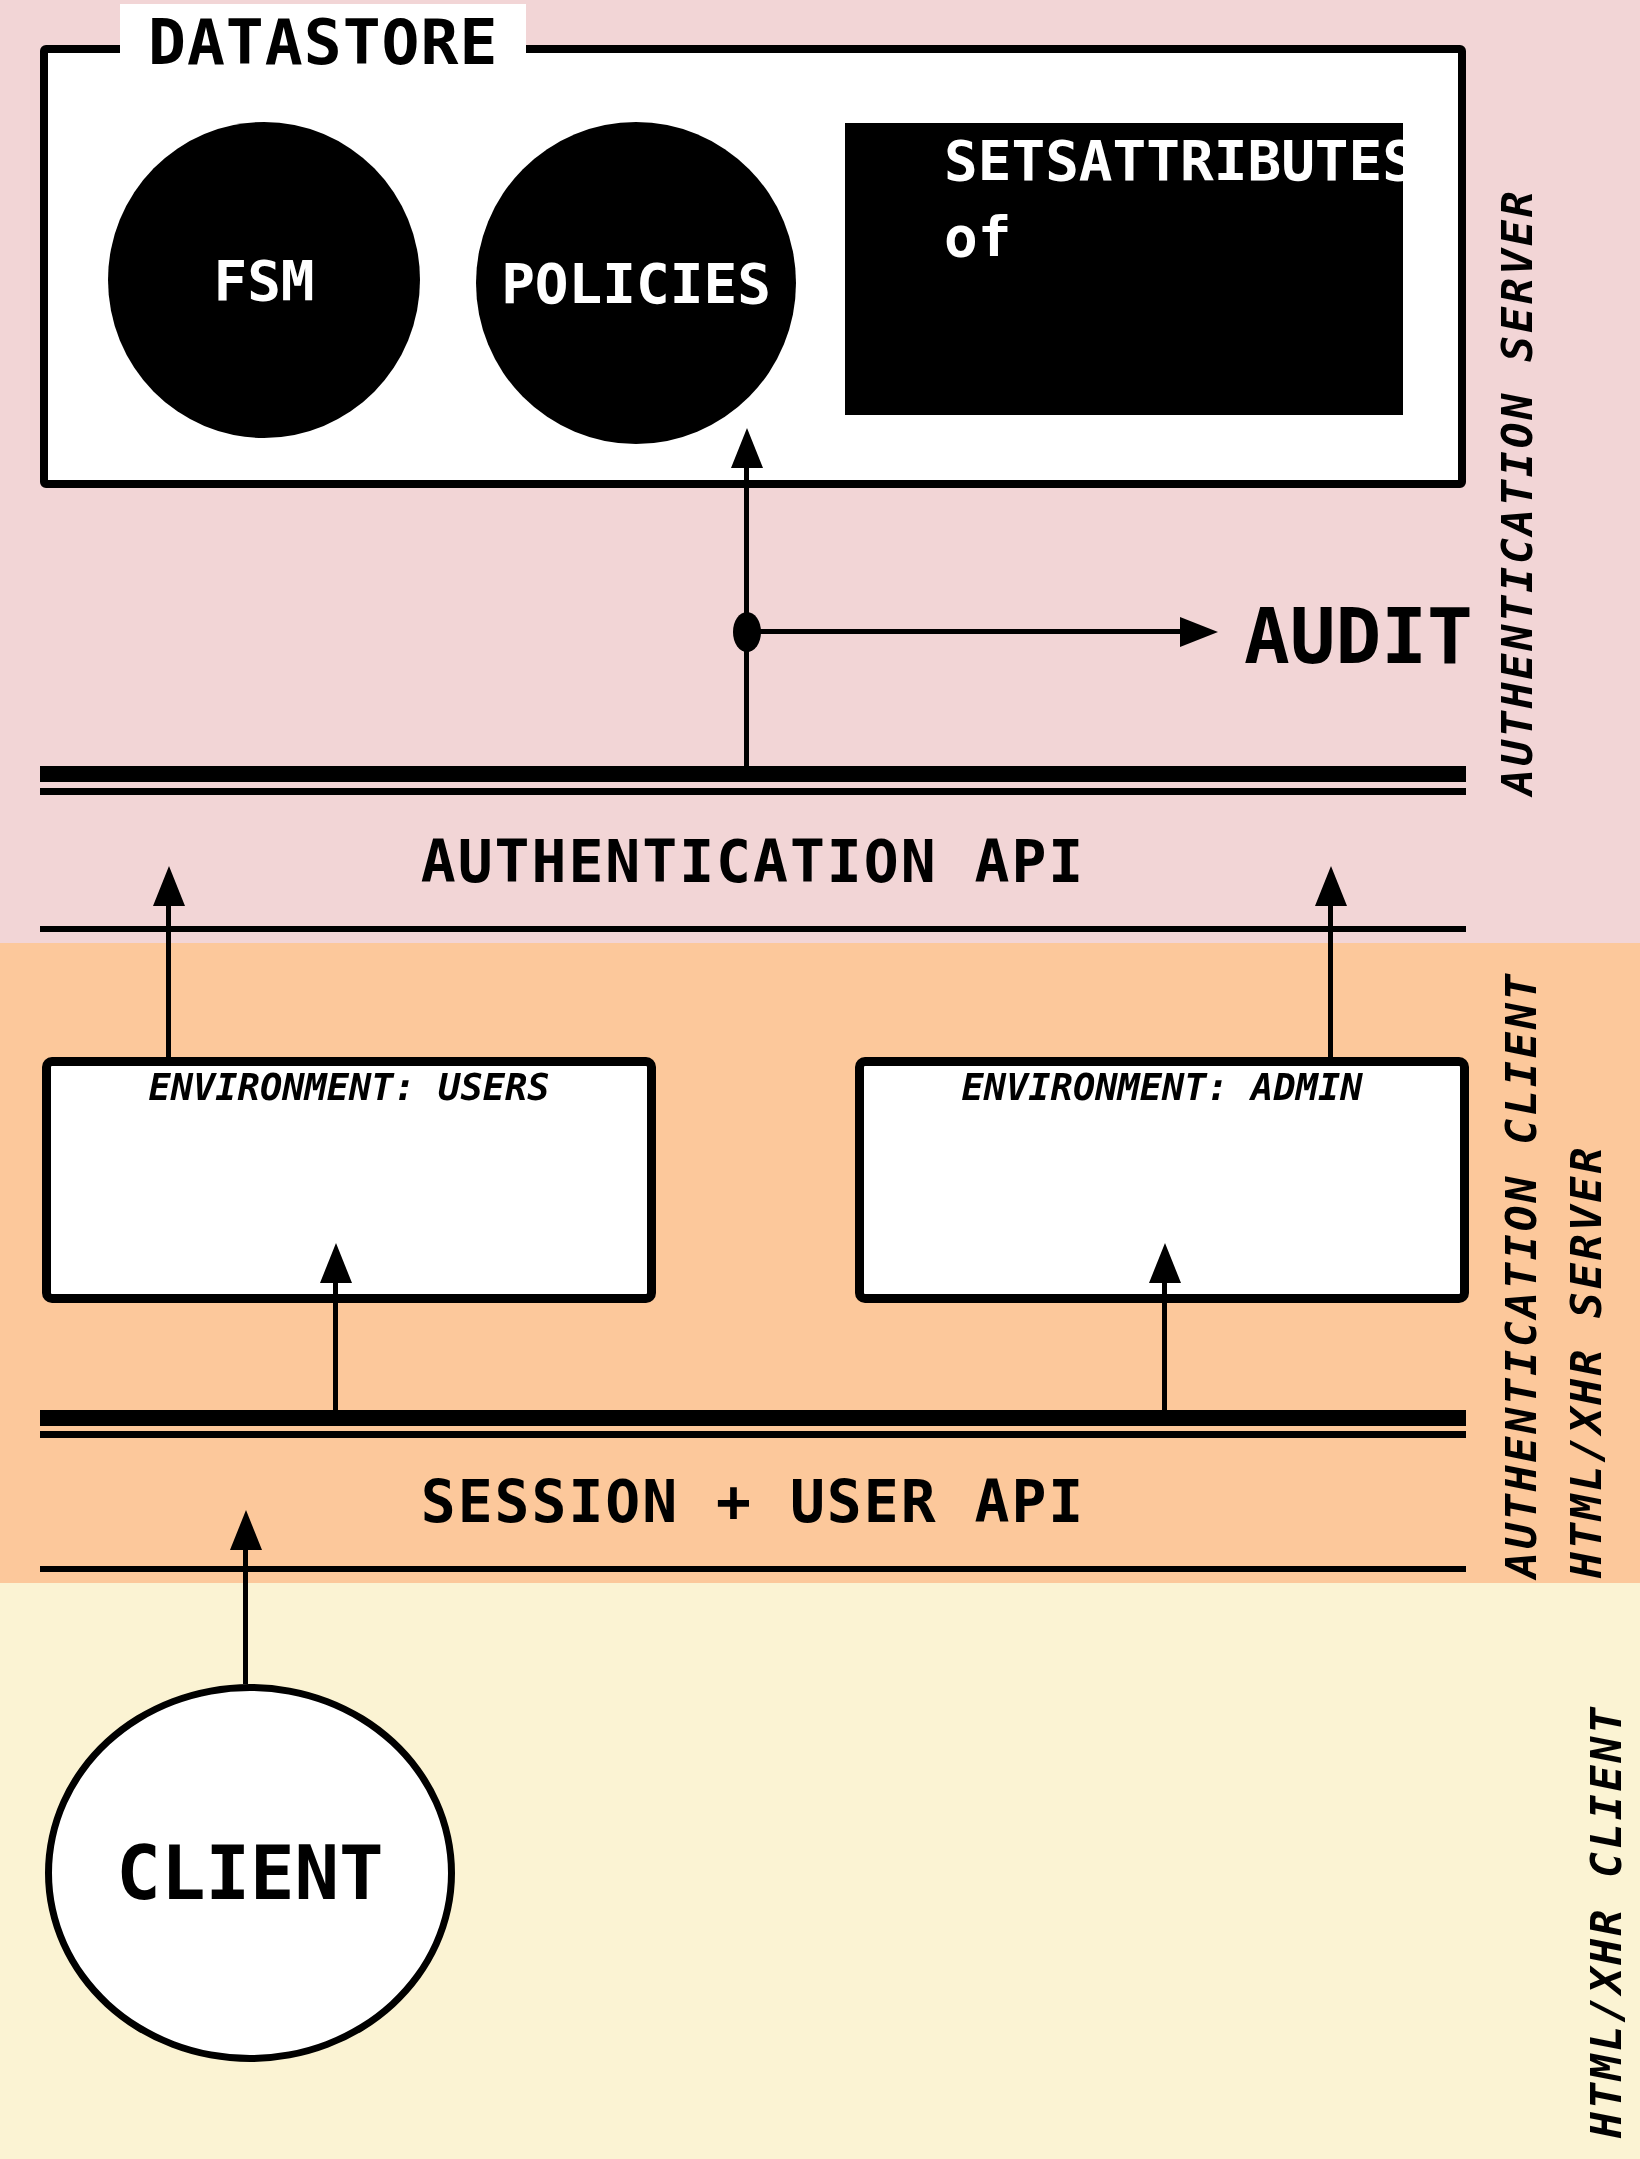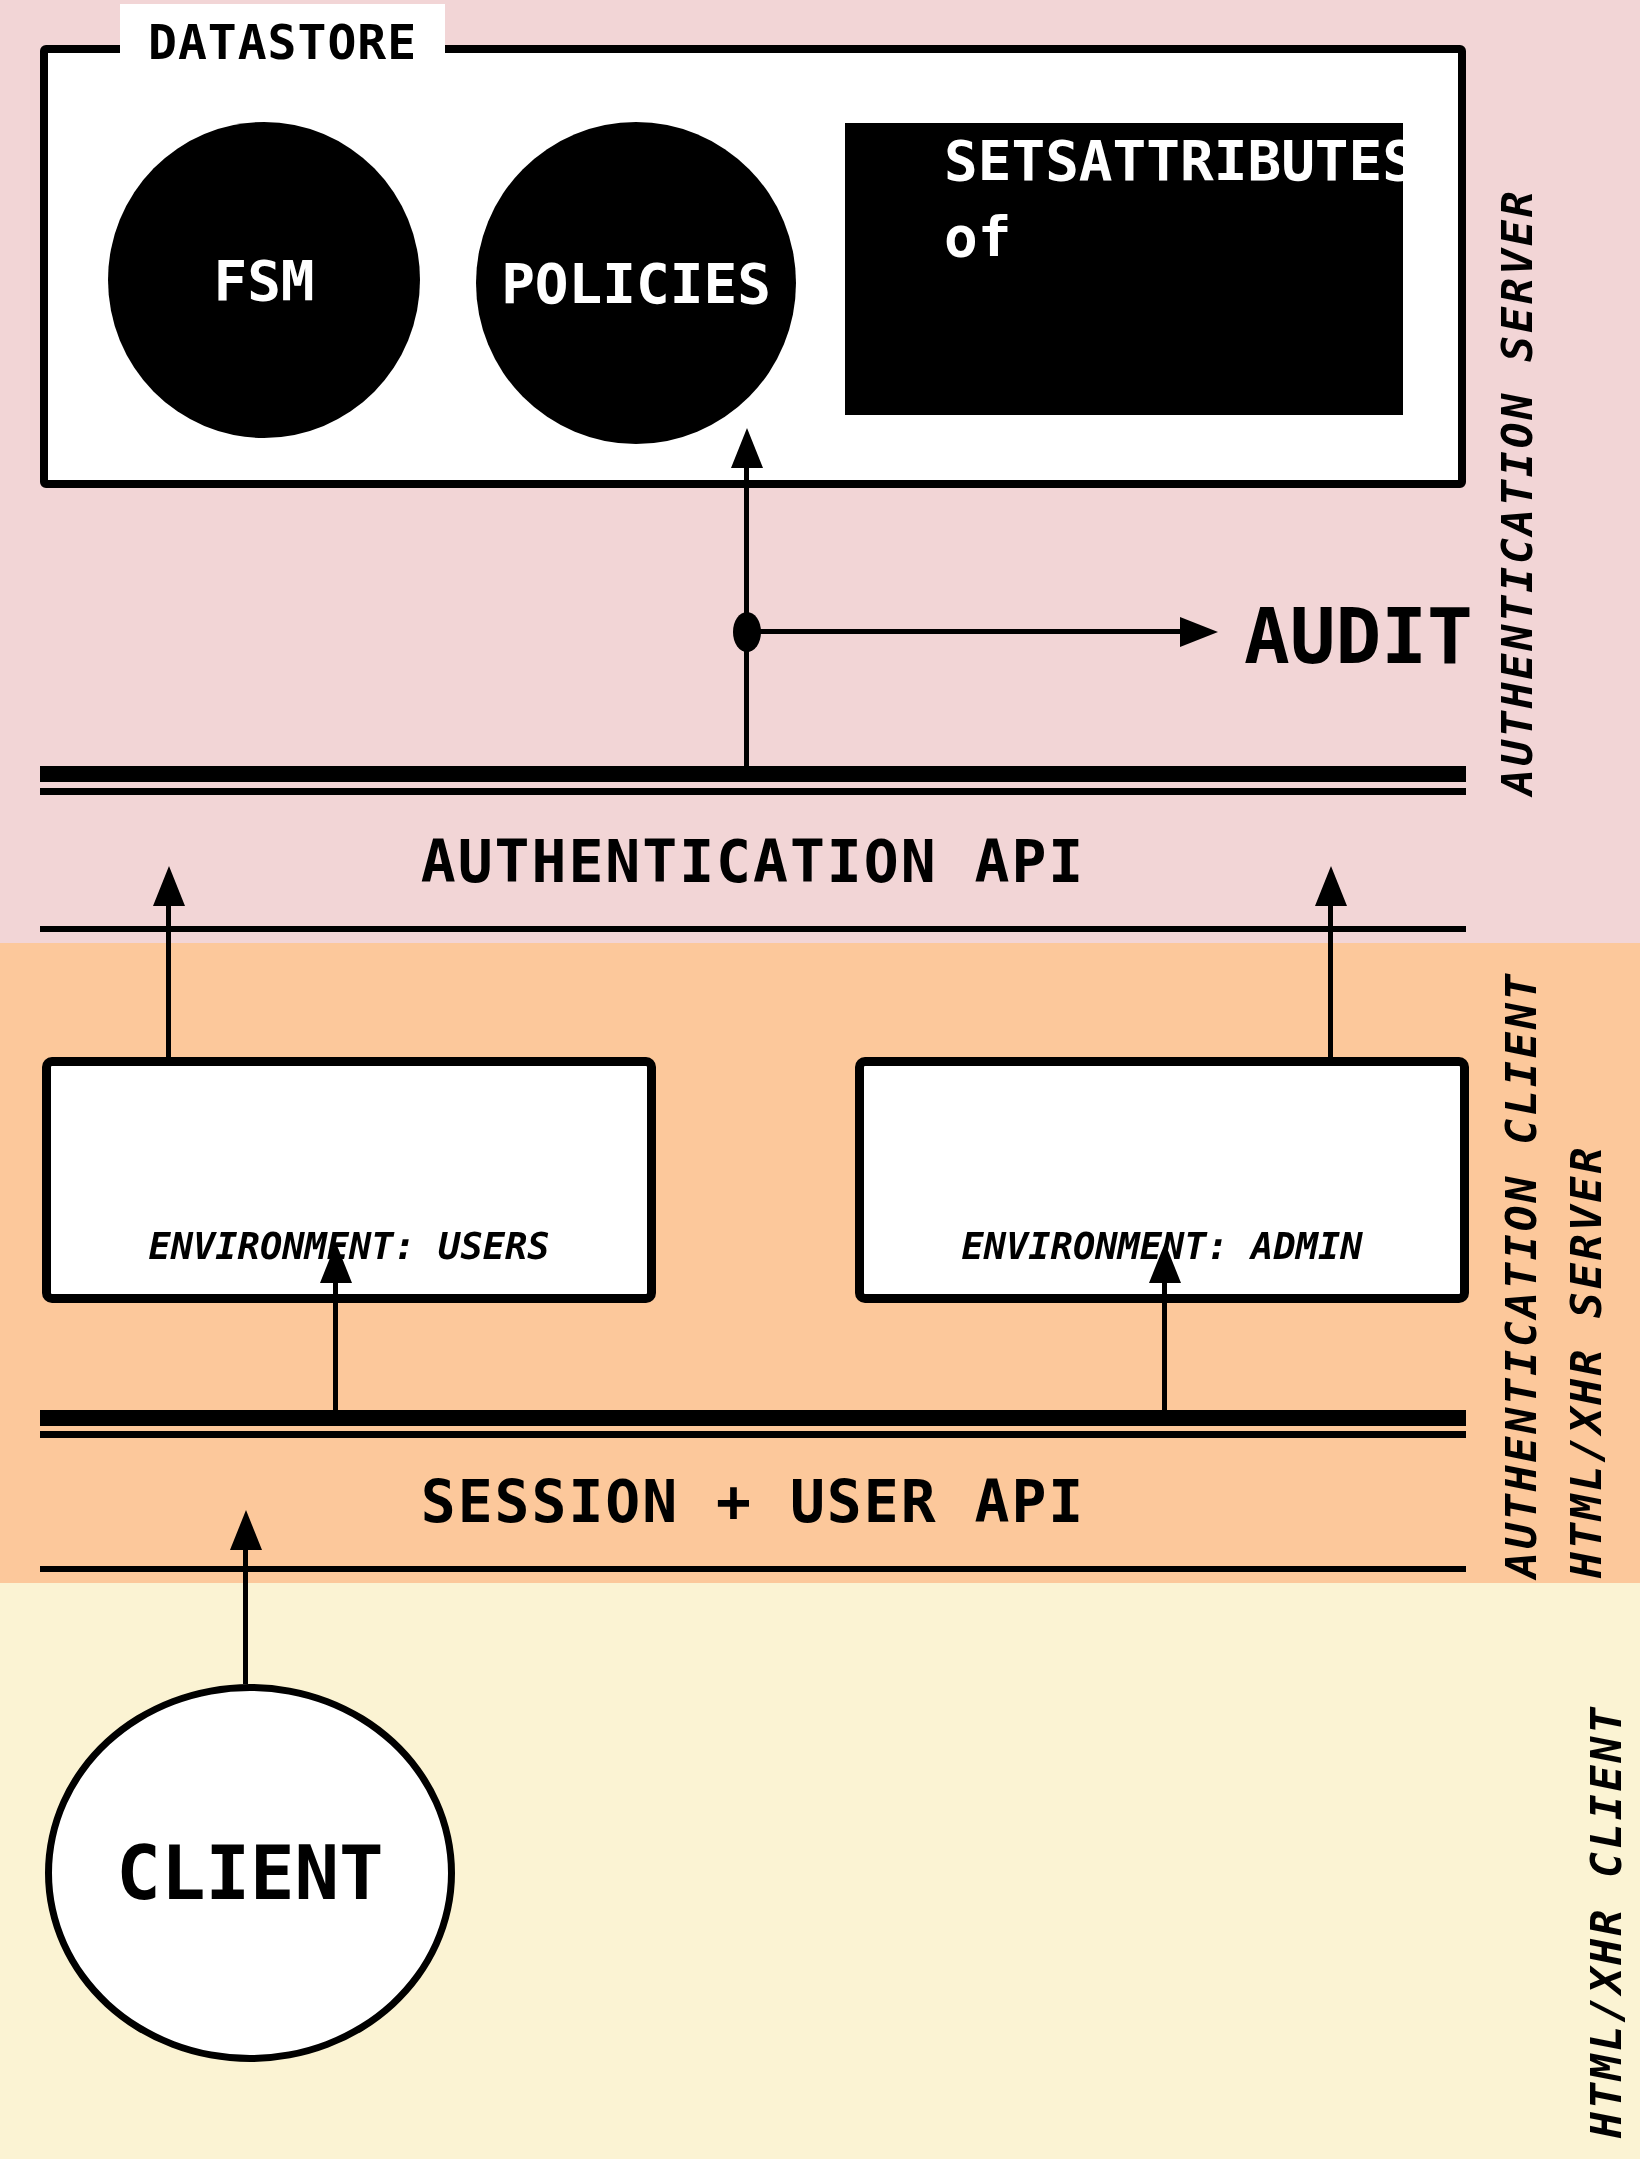--- a/index.html
+++ b/index.html
@@ -31,21 +31,21 @@
     left: 40px; top: 45px; width: 1426px; height: 443px;
     background: var(--paper);
     border: 8px solid var(--ink);
     border-radius: 6px;
   }
   .datastore-title {
     left: 120px; top: 4px; height: 76px;
     background: var(--paper);
     padding: 0 28px;
     display: flex; align-items: center;
-    font-size: 48px; font-weight: bold; color: var(--ink);
+    font-size: 63px; font-weight: bold; color: var(--ink);
     letter-spacing: 1px;
     white-space: nowrap;
   }
 
   .node-ellipse {
     border-radius: 50%;
     background: var(--ink);
     color: var(--paper);
     display: flex; align-items: center; justify-content: center;
     font-weight: bold;
@@ -98,21 +98,21 @@
     font-size: 76px; font-weight: bold; color: var(--ink);
     white-space: nowrap;
     margin-left: 12px;
   }
 
   .env-box {
     top: 1057px; width: 614px; height: 246px;
     background: var(--paper);
     border: 9px solid var(--ink);
     border-radius: 10px;
-    display: flex; align-items: flex-end; justify-content: center;
+    display: flex; align-items: flex-start; justify-content: center;
     padding-bottom: 26px;
   }
   .env-box .env-label {
     font-size: 37px; font-weight: bold; font-style: italic; color: var(--ink);
     white-space: nowrap;
   }
   .env-users-box { left: 42px; }
   .env-admin-box { left: 855px; }
 
   .client-node {

